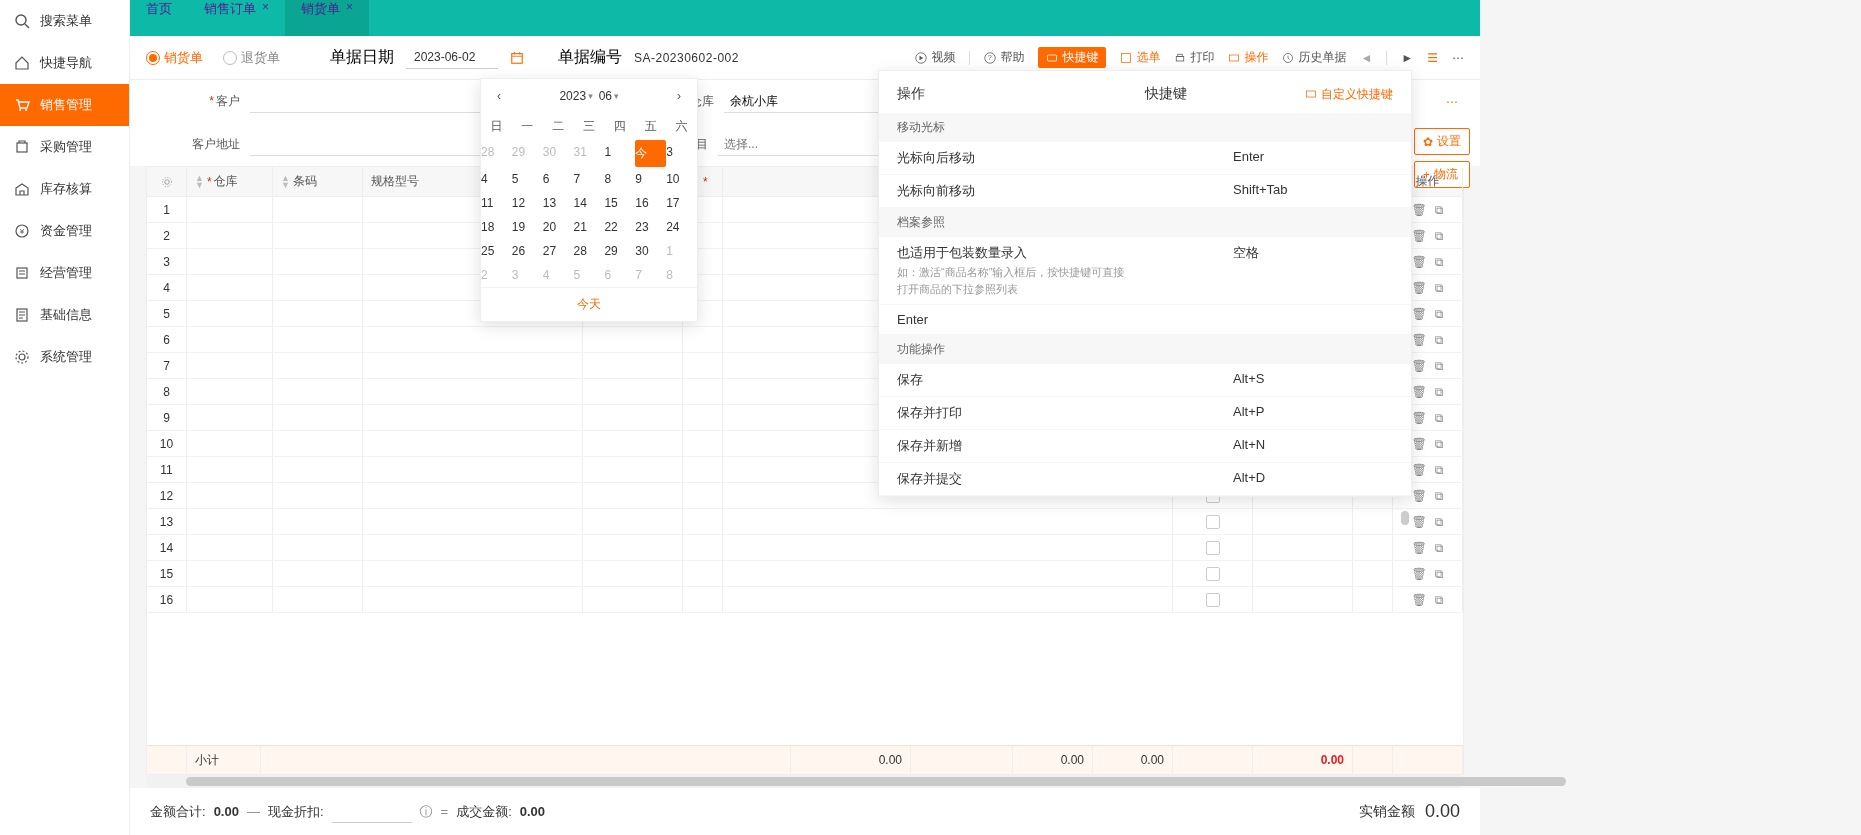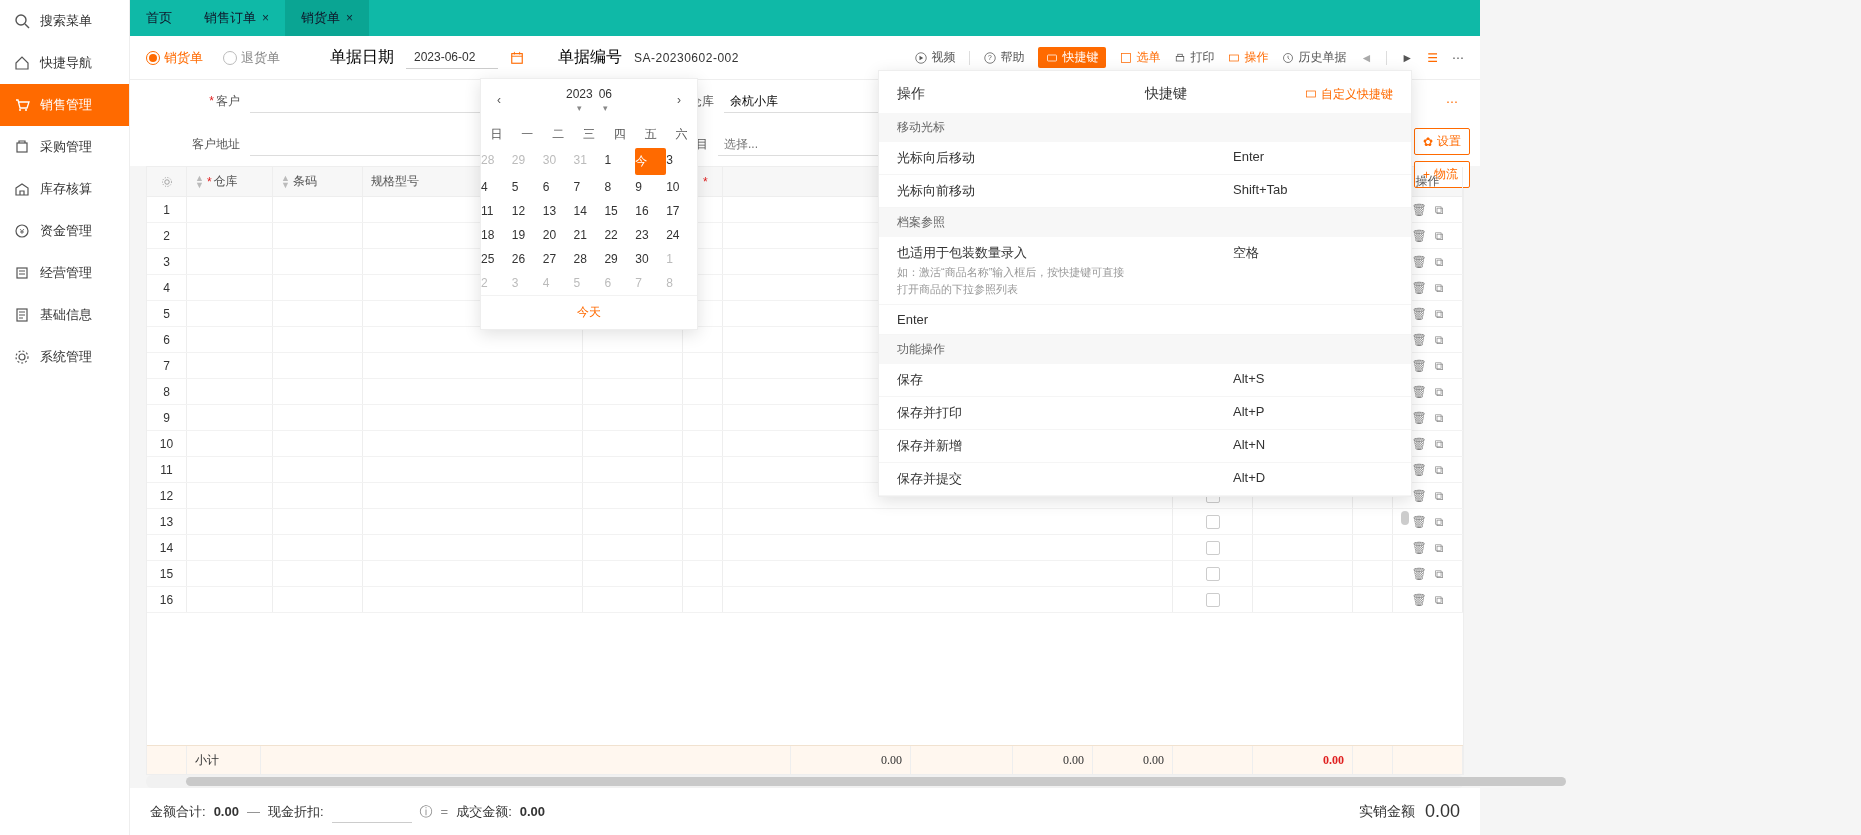--- a/index.html
+++ b/index.html
@@ -10,21 +10,21 @@
 .sidebar { width: 130px; background: #fff; border-right: 1px solid #eee; }
 .main { flex: 1; display: flex; flex-direction: column; position: relative; }
 
 
 .side-item { display: flex; align-items: center; gap: 10px; padding: 12px 14px; font-size: 13px; color: #333; cursor: pointer; }
 .side-item.active { background: #ff6a00; color: #fff; }
 .side-icon { width: 16px; height: 16px; display: inline-flex; align-items: center; justify-content: center; }
 
 
 .tabs { display: flex; background: #0fb9a7; height: 36px; align-items: stretch; }
-.tab { display: flex; align-items: center; gap: 6px; padding: 0 16px; color: #0f172a; font-size: 13px; cursor: pointer; }
+.tab { display: flex; gap: 6px; padding: 0 16px; color: #4c1d95; font-size: 13px; cursor: pointer; }
 .tab.active { background: #0aa593; }
 .tab .close { font-size: 12px; opacity: .9; }
 
 
 .toolbar { display: flex; align-items: center; gap: 12px; padding: 10px 16px; background: #fff; border-bottom: 1px solid #eee; position: relative; }
 .radio { display: inline-flex; align-items: center; gap: 4px; font-size: 13px; margin-right: 8px; }
 .radio .circ { width: 14px; height: 14px; border: 1px solid #bbb; border-radius: 50%; display: inline-block; position: relative; }
 .radio.checked .circ { border-color: #ff6a00; }
 .radio.checked .circ::after { content: ""; position: absolute; inset: 2px; background: #ff6a00; border-radius: 50%; }
 .radio.checked { color: #ff6a00; }
@@ -62,39 +62,39 @@
 .col-gift { width:80px; justify-content:center; }
 .col-avail { width:100px; justify-content:flex-end; }
 .col-deliver { width:40px; }
 .col-op { width:70px; justify-content:center; }
 .col-flex { flex:1; }
 .tbody { flex:1; overflow:auto; }
 .tr { display:flex; border-bottom:1px solid #f2f2f2; height:26px; align-items:stretch; font-size:12px; }
 .chk { width:14px; height:14px; border:1px solid #ccc; border-radius:2px; background:#fff; }
 .row-act { display:flex; gap:8px; color:#888; }
 .tfoot { display:flex; background:#fff7ef; border-top:1px solid #f1e2d0; font-size:12px; }
-.tfoot .td { height:28px;font-family:Liberation Serif, serif; }
+.tfoot .td { height:28px; }
 .tfoot .num { justify-content:flex-end; }
 .red { color:#e02020; font-weight:bold; }
 .hscroll { height:13px; background:#f1f1f1; margin:0 16px; border-radius:6px; position:relative; }
 .hscroll .bar { position:absolute; left:40px; width:1380px; top:2px; height:9px; background:#c9c9c9; border-radius:6px; }
 
 
 .footer { display:flex; align-items:center; gap:8px; padding:12px 20px; background:#fff; font-size:13px; }
 .footer .amt { font-weight:bold; }
 .footer .eq { color:#888; }
 .footer-right { margin-left:auto; display:flex; align-items:center; gap:10px; font-size:14px; }
 .footer-right .big { font-size:18px; }
 
 
 .calendar { position:absolute; top:42px; left:350px; width:218px; background:#fff; border:1px solid #eee; box-shadow:0 4px 16px rgba(0,0,0,.12); z-index:30; font-size:12px; }
 .cal-head { display:flex; align-items:center; justify-content:space-between; padding:8px 10px; }
 .cal-nav { cursor:pointer; color:#555; padding:2px 6px; }
 .cal-title { display:flex; gap:6px; }
-.cal-sel { display:flex; align-items:center; gap:2px; cursor:pointer;flex-direction:column; }
+.cal-sel { display:flex; align-items:center; gap:2px; cursor:pointer; }
 .cal-grid { display:grid; grid-template-columns:repeat(7,1fr); }
 .cal-dow { text-align:center; padding:5px 0; color:#555; }
 .cal-cell { text-align:left; padding:5px 0; cursor:pointer; color:#333; }
 .cal-cell.muted { color:#bbb; }
 .cal-cell.today { background:#ff6a00; color:#fff; border-radius:2px; }
 .cal-foot { text-align:center; padding:8px 0; color:#ff6a00; border-top:1px solid #f2f2f2; cursor:pointer; }
 
 
 .shortcut { position:absolute; top:70px; left:748px; width:534px; background:#fff; border:1px solid #eee; box-shadow:0 4px 16px rgba(0,0,0,.12); z-index:25; font-size:13px; }
 .sc-head { display:flex; align-items:center; padding:14px 18px 10px 18px; }

